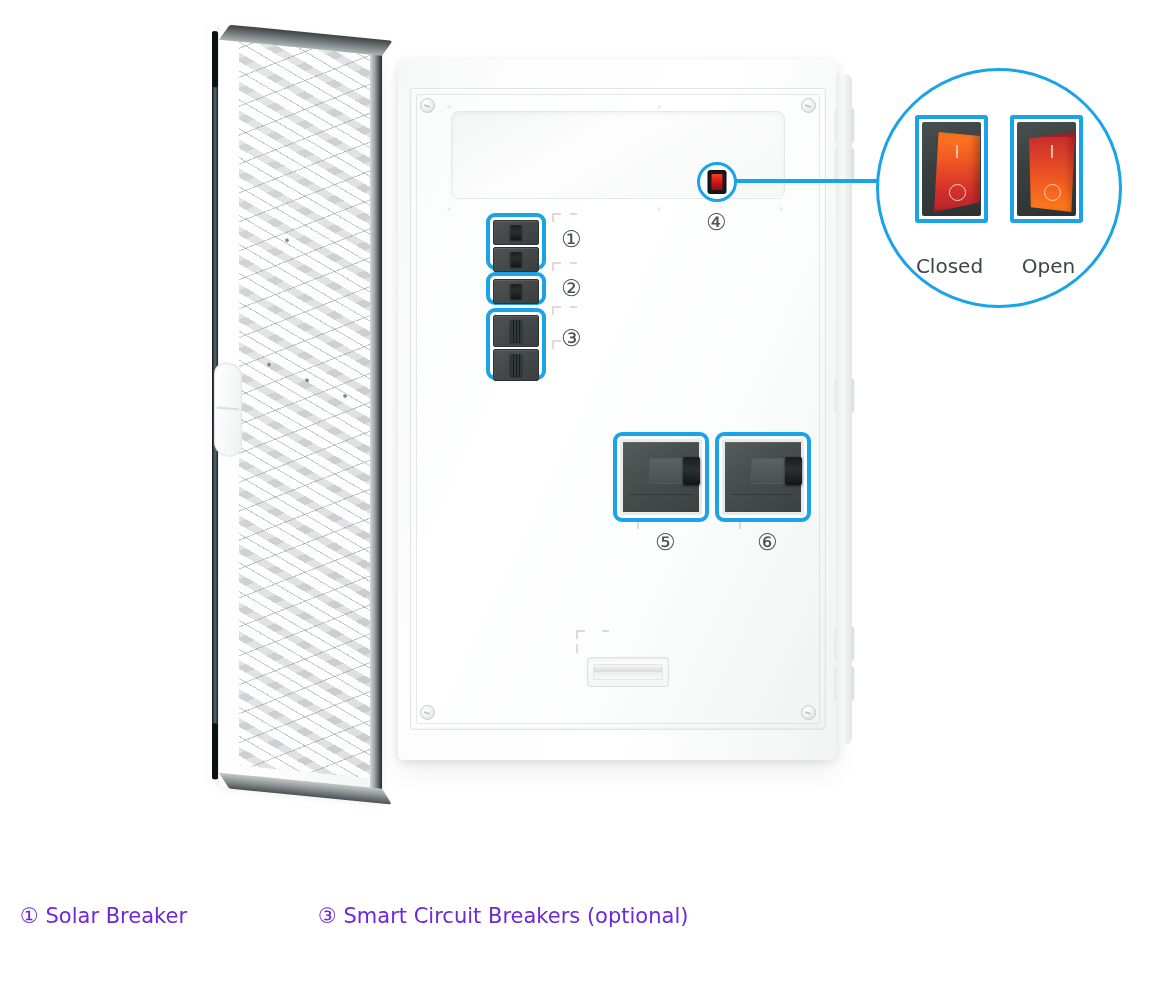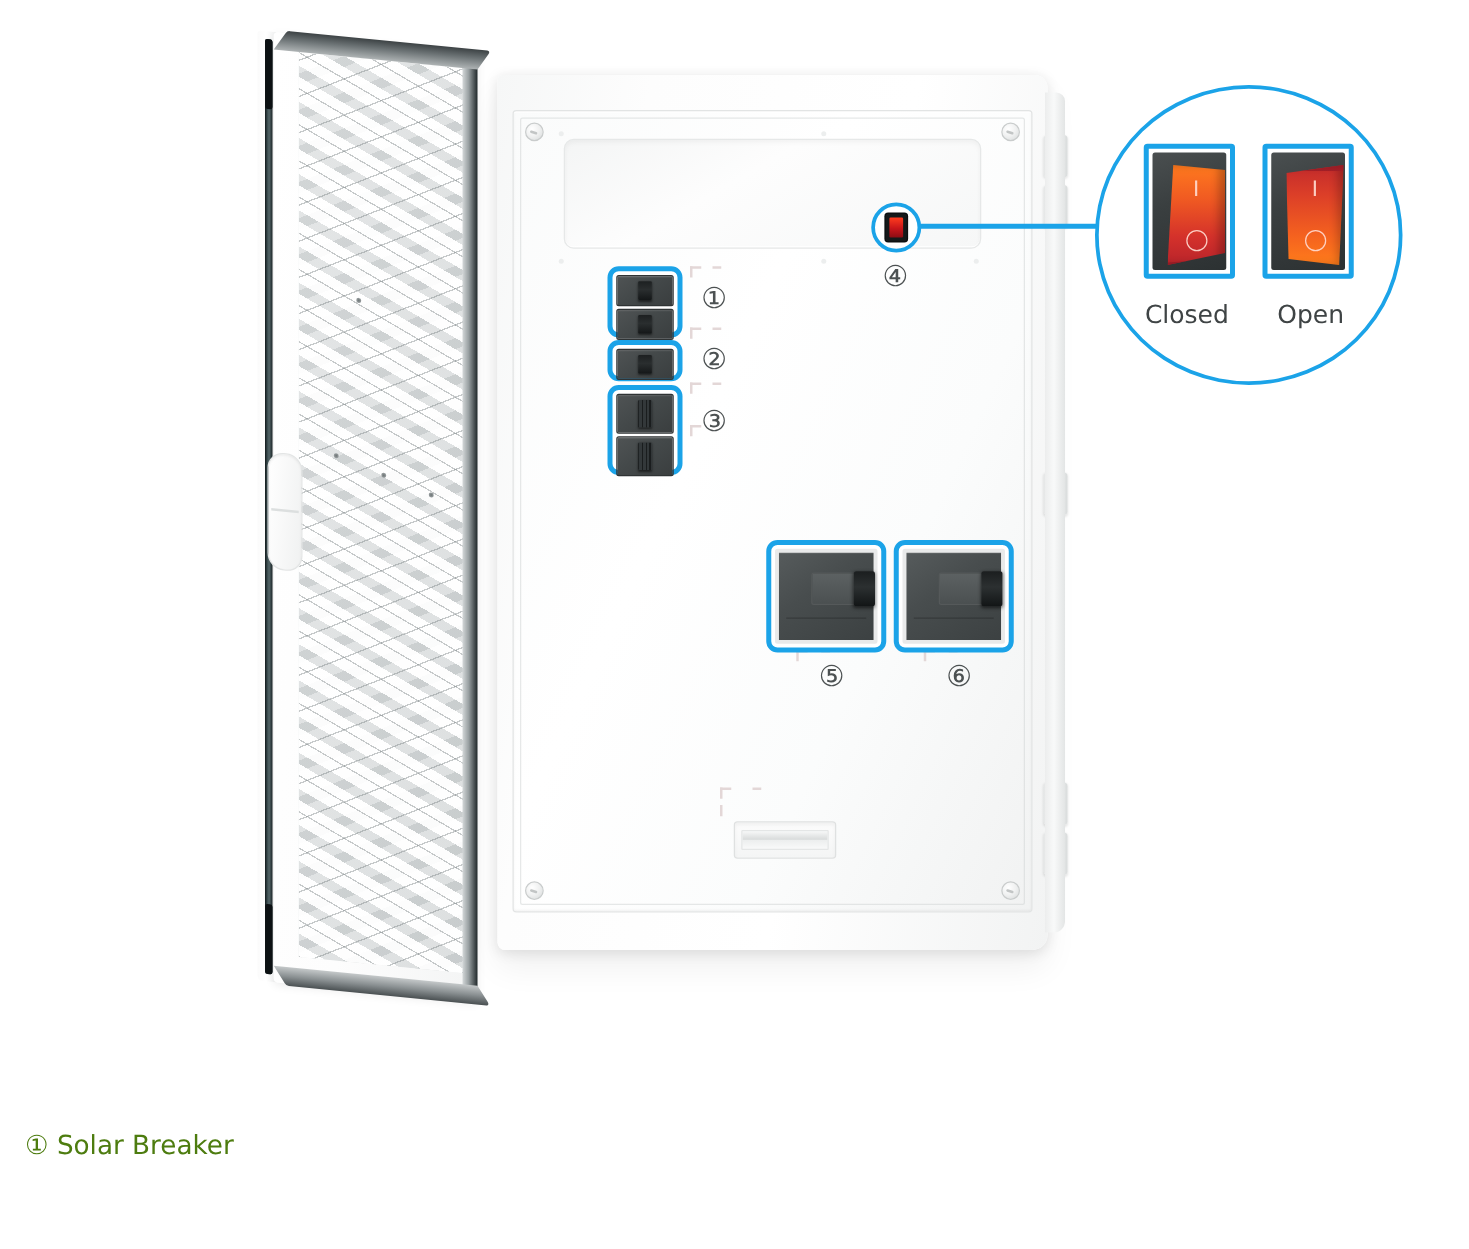--- a/index.html
+++ b/index.html
@@ -238,27 +238,27 @@
     box-shadow:inset -5px 0 7px rgba(0,0,0,.22);
   }
   .rock.open:before{ 
     content:"";position:absolute;left:0;top:-10px;width:100%;height:15px;
     background:linear-gradient(180deg,#7d161f,#a21f27);
     clip-path:polygon(0% 62%,100% 10%,100% 100%,0% 100%);
   }
   .rock .gi{position:relative;z-index:2;font-weight:400;opacity:.92;}
   .rock .go{position:relative;z-index:2;width:15px;height:15px;border:1.8px solid #ffd9cf;
     border-radius:50%;opacity:.92;}
-  .sw-caps{position:absolute;left:0;right:0;top:168px;display:flex;justify-content:center;gap:26px;}
+  .sw-caps{position:absolute;left:0;right:0;top:183px;display:flex;justify-content:center;gap:26px;}
   .sw-caps span{width:73px;text-align:center;font-size:20px;color:#3f4445;}
 
   
   .legend{position:absolute;left:0;top:893px;width:1175px;}
   .lg-row{display:flex;height:46px;align-items:center;}
-  .lg-cell{font-size:21px;color:#4d7c0f;white-space:nowrap;}
+  .lg-cell{font-size:21px;color:#6d28d9;white-space:nowrap;}
   .lg-c1{width:318px;padding-left:20px;box-sizing:border-box;}
   .lg-c2{width:460px;}
   .lg-c3{flex:1;}
 </style>
 </head>
 <body>
 
 <div id="stage">
 
   <div class="door">
@@ -420,18 +420,19 @@
     </div>
     <div class="sw-caps">
       <span>Closed</span>
       <span>Open</span>
     </div>
   </div>
 
   <div class="legend">
     <div class="lg-row">
       <div class="lg-cell lg-c1">① Solar Breaker</div>
+      <div class="lg-cell lg-c2">③ Smart Circuit Breakers (optional)</div>
     </div>
     <div class="lg-row">
     </div>
   </div>
 
 </div>
 
 </body></html>

